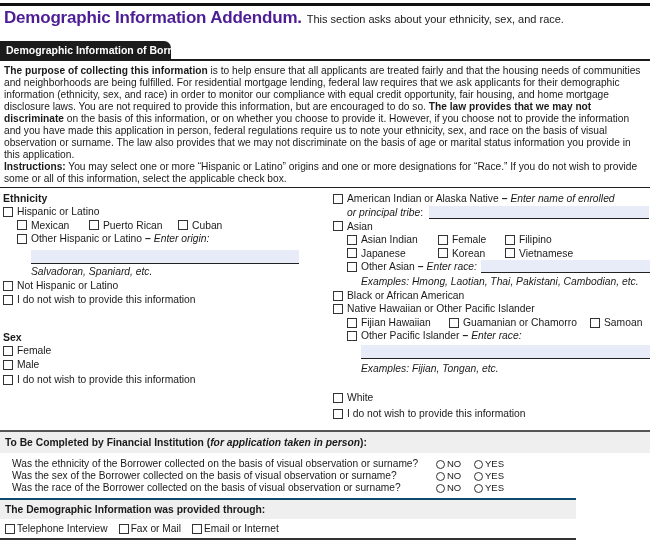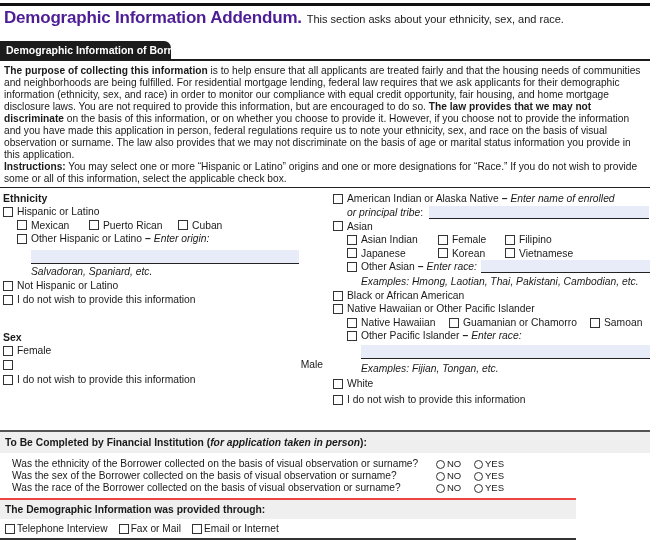--- a/index.html
+++ b/index.html
@@ -77,21 +77,21 @@
       font-size: 10.2px;
     }
     .q-text { width: 424px; }
     .radio {
       display: inline-block; width: 9px; height: 9px; border: 1px solid #333; border-radius: 50%;
       margin-right: 2px; background: #fff;
     }
     .radio-opt { display: inline-flex; align-items: center; font-size: 9.5px; }
     .radio-no { width: 38px; }
     .prov-section {
-      position: absolute; left: 0; top: 498px; width: 576px; border-top: 2px solid #ef4444;
+      position: absolute; left: 0; top: 498px; width: 576px; border-top: 2px solid #0c4a6e;
     }
     .prov-header {
       background: #efefef; height: 19px; padding: 3px 0 0 5px;
       font-weight: bold; font-size: 10.3px; white-space: nowrap;
     }
     .prov-row {
       display: flex; align-items: center; height: 21px; padding-left: 5px; white-space: nowrap;
       font-size: 10.2px; border-bottom: 2px solid #333;
     }
     .prov-row .opt { margin-right: 11px; }
@@ -156,21 +156,21 @@
   <div class="row" style="margin-top:1px;">
     <span class="cb"></span>
     <span>I do not wish to provide this information</span>
   </div>
 
   <div class="group-title" style="margin-top:24px;">Sex</div>
   <div class="row">
     <span class="cb"></span>
     <span>Female</span>
   </div>
-  <div class="row" style="margin-top:1px;justify-content:space-between;">
+  <div class="row" style="margin-top:1px;">
     <span class="cb"></span>
     <span>Male</span>
   </div>
   <div class="row" style="margin-top:1px;">
     <span class="cb"></span>
     <span>I do not wish to provide this information</span>
   </div>
 </div>
 
 <div class="col col-right">
@@ -229,42 +229,42 @@
     <span class="cb"></span>
     <span>Black or African American</span>
   </div>
   <div class="row">
     <span class="cb"></span>
     <span>Native Hawaiian or Other Pacific Islander</span>
   </div>
   <div class="row indent1">
     <span class="opt" style="width:102px">
       <span class="cb"></span>
-      <span>Native Hawaiian</span>
+      <span>Fijian Hawaiian</span>
     </span>
     <span class="opt" style="width:141px">
       <span class="cb"></span>
       <span>Guamanian or Chamorro</span>
     </span>
     <span class="opt">
       <span class="cb"></span>
       <span>Samoan</span>
     </span>
   </div>
   <div class="row indent1">
     <span class="cb"></span>
     <span>Other Pacific Islander</span>
     <span class="dash">–</span>
     <span class="em">Enter race:</span>
   </div>
   <div style="padding-left:28px; margin-top:2px;">
     <div class="fillbox" style="width:289px;"></div>
   </div>
   <div class="example" style="padding-left:28px; margin-top:3px;">Examples: Fijian, Tongan, etc.</div>
-  <div class="row" style="margin-top:2px;">
+  <div class="row" style="margin-top:16px;">
     <span class="cb"></span>
     <span>White</span>
   </div>
   <div class="row" style="margin-top:2px;">
     <span class="cb"></span>
     <span>I do not wish to provide this information</span>
   </div>
 </div>
 
 <div class="fi-section">

